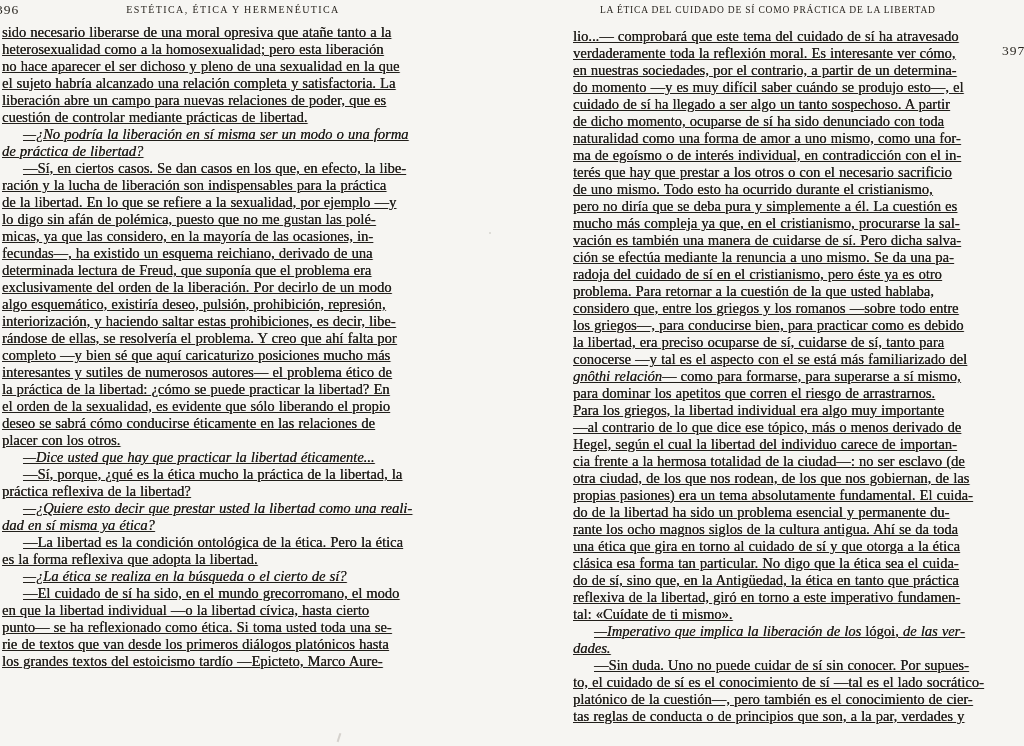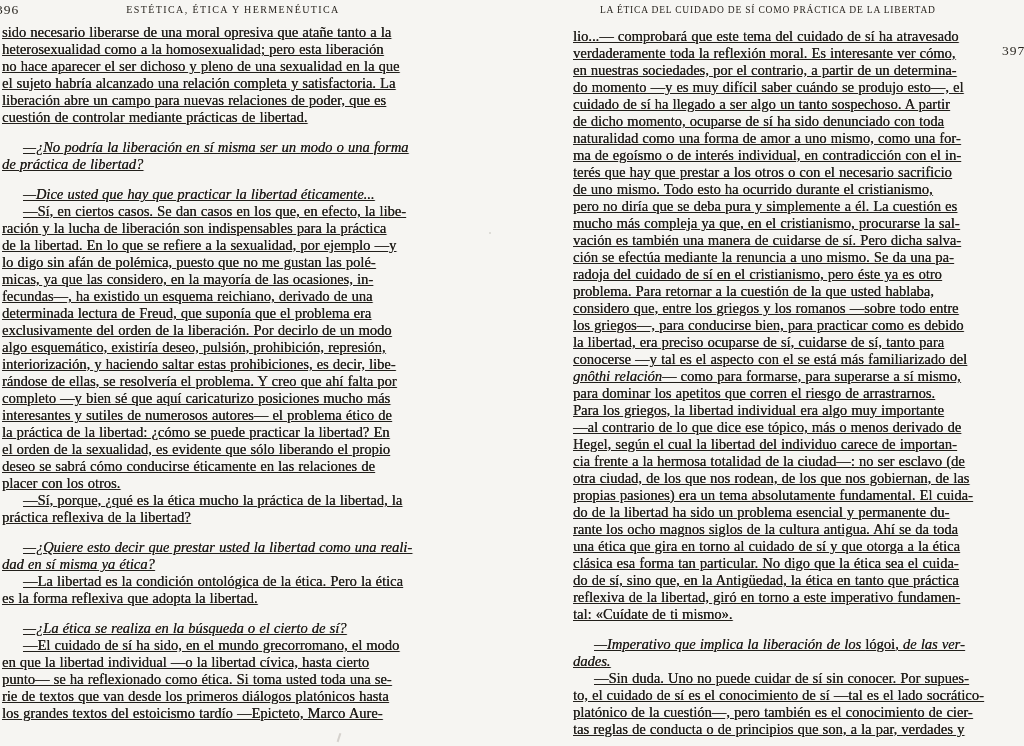--- a/index.html
+++ b/index.html
@@ -30,21 +30,21 @@
     font-size: 14.5px;
     line-height: 17px;
     text-shadow: 0.2px 0 0 currentColor;
     word-spacing: 0.5px;
   }
   .col-left  { left: 2px;   top: 24px; width: 485px; }
   .col-right { left: 573px; top: 28px; width: 500px; }
   .para { margin: 0; white-space: pre-line; text-decoration: underline; }
   .q    { font-style: italic; }
   .ind  { text-indent: 21px; }
-  .gap  { margin-top: 13px; }
+  .gap  { }
   .it   { font-style: italic; }
   .rm   { font-style: normal; text-align: center; }
   .head-left-title  { left: 0;     top: 4px; width: 466px; text-align: center; position: absolute; }
   .head-right-title { left: 600px; top: 5px; width: 420px; text-align: left; position: absolute; font-size: 9.5px; letter-spacing: 0.8px; }
   .num-left  { left: -4px;   top: 2px; }
   .num-right { left: 1002px; top: 3px; margin-top: 40px; }
   .speck { position: absolute; background: #b9b5ae; }
   .speck-slash { left: 338px; top: 733px; width: 1.5px; height: 9px; transform: rotate(18deg); opacity: 0.55; }
   .speck-dot   { left: 489px; top: 232px; width: 2px;   height: 2px; border-radius: 50%; opacity: 0.5; }
 </style>
@@ -57,38 +57,38 @@
 
   <div class="col col-left">
     <p class="para">sido necesario liberarse de una moral opresiva que atañe tanto a la
 heterosexualidad como a la homosexualidad; pero esta liberación
 no hace aparecer el ser dichoso y pleno de una sexualidad en la que
 el sujeto habría alcanzado una relación completa y satisfactoria. La
 liberación abre un campo para nuevas relaciones de poder, que es
 cuestión de controlar mediante prácticas de libertad.</p>
     <p class="para q ind gap">—¿No podría la liberación en sí misma ser un modo o una forma
 de práctica de libertad?</p>
-    <p class="para q ind gap">—Dice usted que hay que practicar la libertad éticamente...</p>
     <p class="para ind">—Sí, en ciertos casos. Se dan casos en los que, en efecto, la libe-
 ración y la lucha de liberación son indispensables para la práctica
 de la libertad. En lo que se refiere a la sexualidad, por ejemplo —y
 lo digo sin afán de polémica, puesto que no me gustan las polé-
 micas, ya que las considero, en la mayoría de las ocasiones, in-
 fecundas—, ha existido un esquema reichiano, derivado de una
 determinada lectura de Freud, que suponía que el problema era
 exclusivamente del orden de la liberación. Por decirlo de un modo
 algo esquemático, existiría deseo, pulsión, prohibición, represión,
 interiorización, y haciendo saltar estas prohibiciones, es decir, libe-
 rándose de ellas, se resolvería el problema. Y creo que ahí falta por
 completo —y bien sé que aquí caricaturizo posiciones mucho más
 interesantes y sutiles de numerosos autores— el problema ético de
 la práctica de la libertad: ¿cómo se puede practicar la libertad? En
 el orden de la sexualidad, es evidente que sólo liberando el propio
 deseo se sabrá cómo conducirse éticamente en las relaciones de
 placer con los otros.</p>
+    <p class="para q ind gap">—Dice usted que hay que practicar la libertad éticamente...</p>
     <p class="para ind">—Sí, porque, ¿qué es la ética mucho la práctica de la libertad, la
 práctica reflexiva de la libertad?</p>
     <p class="para q ind gap">—¿Quiere esto decir que prestar usted la libertad como una reali-
 dad en sí misma ya ética?</p>
     <p class="para ind">—La libertad es la condición ontológica de la ética. Pero la ética
 es la forma reflexiva que adopta la libertad.</p>
     <p class="para q ind gap">—¿La ética se realiza en la búsqueda o el cierto de sí?</p>
     <p class="para ind">—El cuidado de sí ha sido, en el mundo grecorromano, el modo
 en que la libertad individual —o la libertad cívica, hasta cierto
 punto— se ha reflexionado como ética. Si toma usted toda una se-

